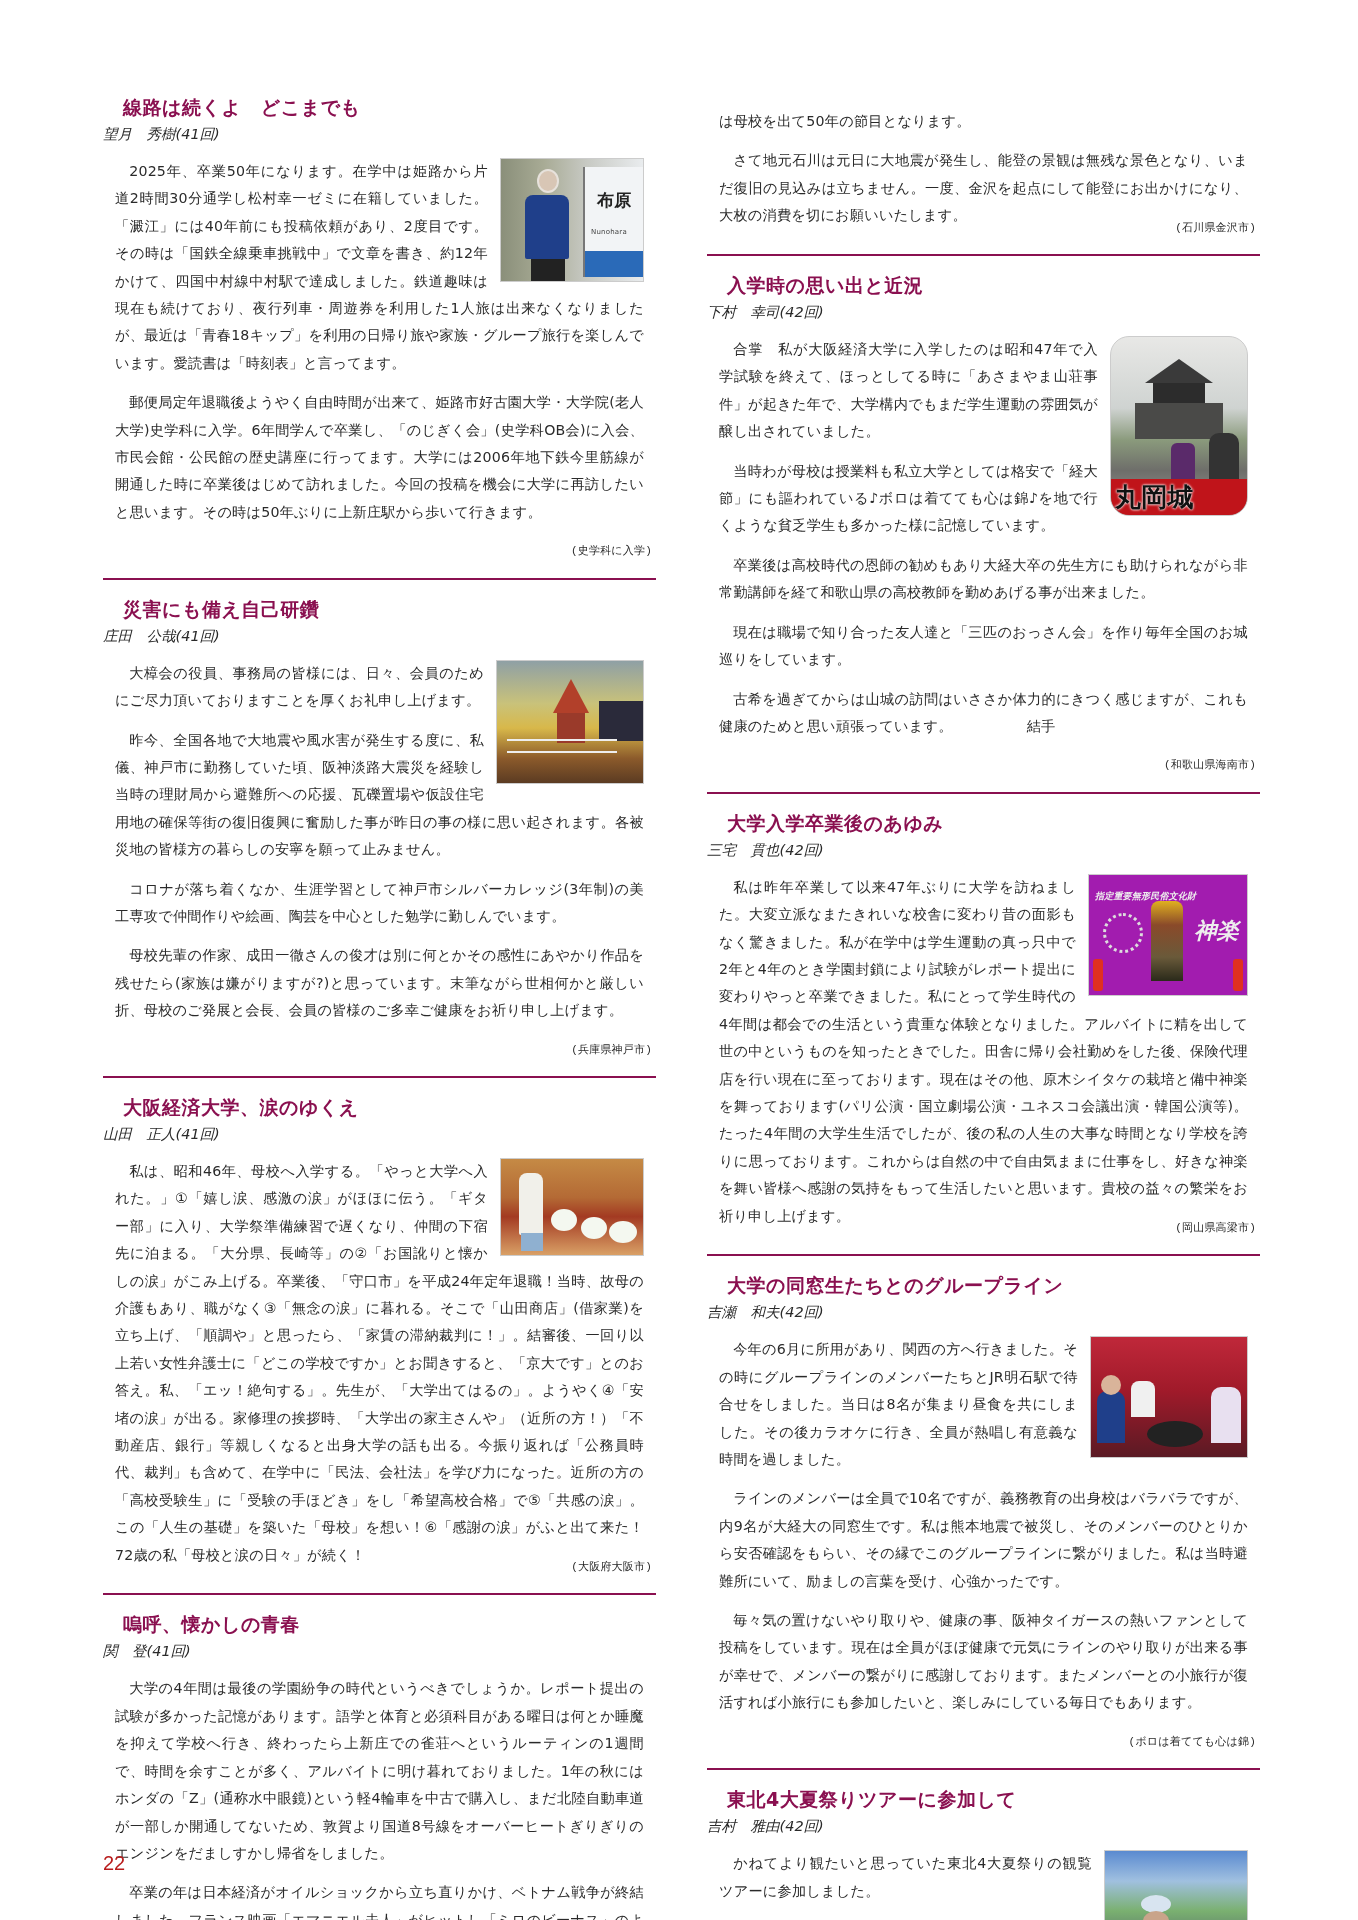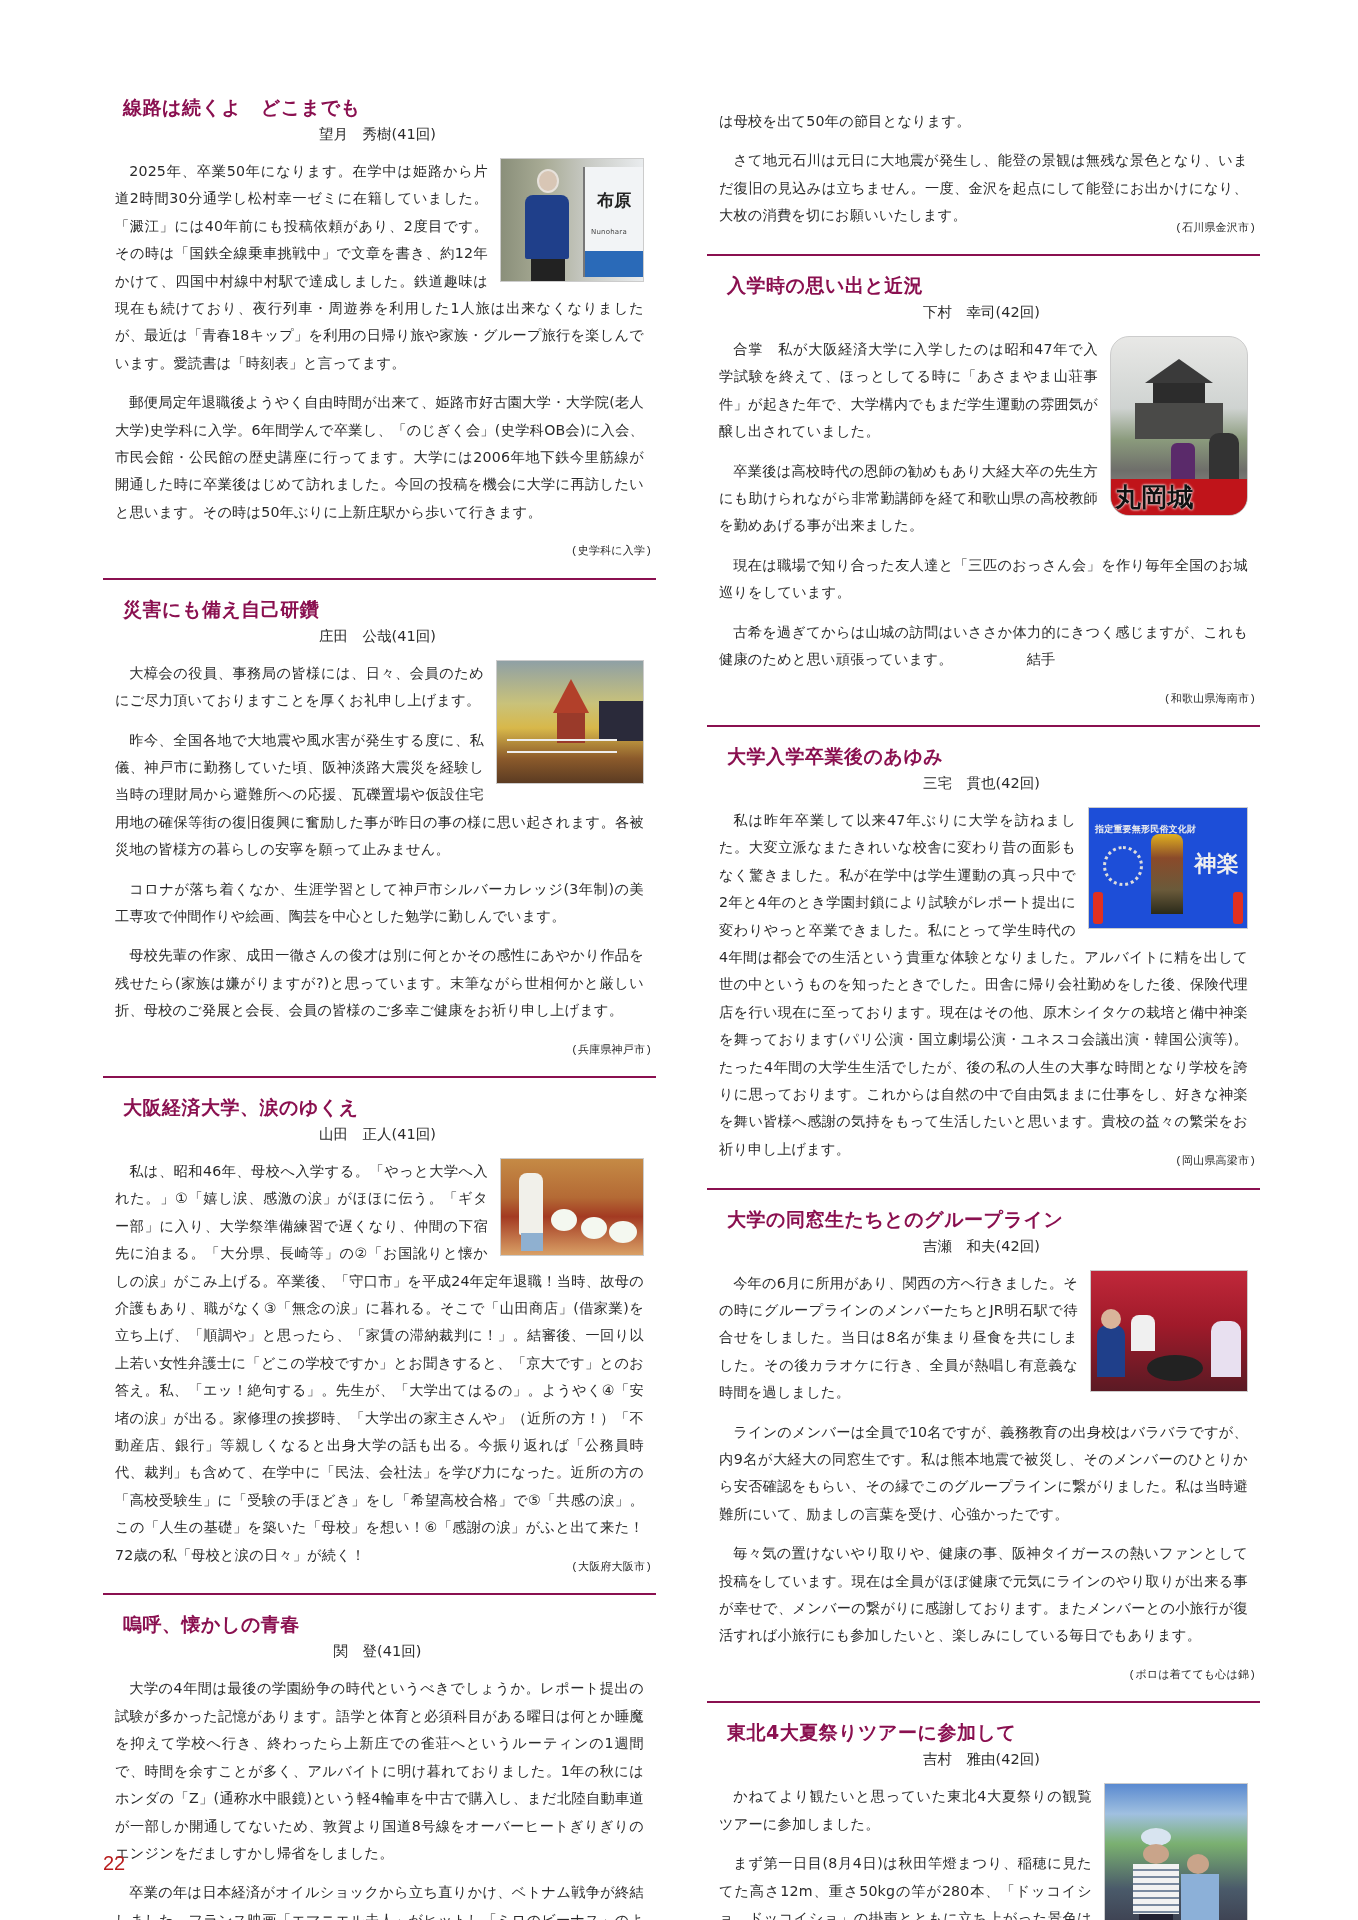--- a/index.html
+++ b/index.html
@@ -4,21 +4,21 @@
 <style>
   html, body { margin:0; padding:0; background:#ffffff; }
   body { width:1358px; height:1920px; position:relative; overflow:hidden;
          font-family:"DejaVu Sans","Liberation Sans",sans-serif; color:#2a2a2a; }
   .col { position:absolute; top:92px; }
   .col-left { left:103px; width:553px; }
   .col-right { left:707px; width:553px; }
   .article { position:relative; }
   .title { font-weight:bold; color:#8a1050; font-size:19px; letter-spacing:0.5px;
            margin:0 0 0 20px; height:30px; line-height:30px; }
-  .author { text-align:center; font-size:14.5px; height:24px; line-height:24px; padding-right:4px; }
+  .author { text-align:left; font-size:14.5px; height:24px; line-height:24px; padding-right:4px;font-style:italic; }
   .body { font-size:14.2px; line-height:27.4px; text-align:justify; letter-spacing:0.2px; }
   .body p { margin:12px; text-indent:1em; }
   .body p.cont { text-indent:0; }
   .loc { text-align:right; font-size:11px; line-height:27.4px; padding-right:4px;font-family:Liberation Mono, monospace; }
   .divider { height:2px; background:#8a1050; margin:12px 0 14px 0; }
   .photo { float:right; margin:0 12px 4px 12px; border:1px solid #ccc; position:relative; overflow:hidden; }
   .photo .cap { position:absolute; font-weight:bold; }
   .page-num { position:absolute; left:103px; top:1852px; font-family:Liberation Sans, sans-serif;
               font-size:20px; color:#b91c1c; }
   .sign { display:inline-block; margin-left:60px; }
@@ -119,34 +119,35 @@
       <div class="photo" style="width:136px;height:178px;background:linear-gradient(180deg,#e8e8e6 0%,#cfd3d1 40%,#8a9a7c 58%,#6e6e6a 75%,#9a9a98 100%);border-radius:19px;">
         <div style="position:absolute;left:34px;top:22px;width:0;height:0;border-left:34px solid transparent;border-right:34px solid transparent;border-bottom:24px solid #3a3a3a;"></div>
         <div style="position:absolute;left:42px;top:46px;width:52px;height:22px;background:#2c2c2c;"></div>
         <div style="position:absolute;left:24px;top:66px;width:88px;height:36px;background:#4a4a48;"></div>
         <div style="position:absolute;left:60px;top:106px;width:24px;height:48px;background:#5a2a6a;border-radius:6px 6px 0 0;"></div>
         <div style="position:absolute;left:98px;top:96px;width:30px;height:60px;background:#333;border-radius:10px 10px 0 0;"></div>
         <div style="position:absolute;left:0;bottom:0;width:136px;height:36px;background:#c0141a;"></div>
         <div class="cap" style="left:4px;bottom:4px;font-size:26px;color:#111;font-family:'DejaVu Serif',serif;text-shadow:0 0 2px #fff,0 0 3px #fff;">丸岡城</div>
       </div>
       <p>合掌　私が大阪経済大学に入学したのは昭和47年で入学試験を終えて、ほっとしてる時に「あさまやま山荘事件」が起きた年で、大学構内でもまだ学生運動の雰囲気が醸し出されていました。</p>
+      <p>当時わが母校は授業料も私立大学としては格安で「経大節」にも謳われている♪ボロは着てても心は錦♪を地で行くような貧乏学生も多かった様に記憶しています。</p>
       <p>卒業後は高校時代の恩師の勧めもあり大経大卒の先生方にも助けられながら非常勤講師を経て和歌山県の高校教師を勤めあげる事が出来ました。</p>
       <p>現在は職場で知り合った友人達と「三匹のおっさん会」を作り毎年全国のお城巡りをしています。</p>
       <p><span>古希を過ぎてからは山城の訪問はいささか体力的にきつく感じますが、これも健康のためと思い頑張っています。</span><span class="sign">結手</span></p>
       <div class="loc">(和歌山県海南市)</div>
     </div>
   </div>
 
   <div class="divider"></div>
 
   <div class="article">
     <div class="title">大学入学卒業後のあゆみ</div>
     <div class="author">三宅　貫也(42回)</div>
     <div class="body">
-      <div class="photo" style="width:158px;height:120px;background:#1d4ed8;">
+      <div class="photo" style="width:158px;height:120px;background:#a21caf;font-style:italic;">
         <div class="cap" style="top:8px;left:6px;font-size:9px;color:#eee;">指定重要無形民俗文化財</div>
         <div style="position:absolute;left:14px;top:38px;width:34px;height:34px;border-radius:50%;border:3px dotted #ddd;"></div>
         <div class="cap" style="top:42px;right:8px;font-size:22px;color:#eee;">神楽</div>
         <div style="position:absolute;left:62px;top:26px;width:32px;height:80px;background:linear-gradient(180deg,#e0b020 0%,#8a4a2a 30%,#6a5a3a 70%,#2a2a1a 100%);border-radius:8px 8px 0 0;"></div>
         <div style="position:absolute;left:4px;bottom:4px;width:10px;height:32px;background:#e03020;border-radius:3px;"></div>
         <div style="position:absolute;right:4px;bottom:4px;width:10px;height:32px;background:#e03020;border-radius:3px;"></div>
       </div>
       <p>私は昨年卒業して以来47年ぶりに大学を訪ねました。大変立派なまたきれいな校舎に変わり昔の面影もなく驚きました。私が在学中は学生運動の真っ只中で2年と4年のとき学園封鎖により試験がレポート提出に変わりやっと卒業できました。私にとって学生時代の4年間は都会での生活という貴重な体験となりました。アルバイトに精を出して世の中というものを知ったときでした。田舎に帰り会社勤めをした後、保険代理店を行い現在に至っております。現在はその他、原木シイタケの栽培と備中神楽を舞っております(パリ公演・国立劇場公演・ユネスコ会議出演・韓国公演等)。たった4年間の大学生生活でしたが、後の私の人生の大事な時間となり学校を誇りに思っております。これからは自然の中で自由気ままに仕事をし、好きな神楽を舞い皆様へ感謝の気持をもって生活したいと思います。貴校の益々の繁栄をお祈り申し上げます。</p>
       <div class="loc" style="margin-top:-27px;">(岡山県高梁市)</div>
     </div>

